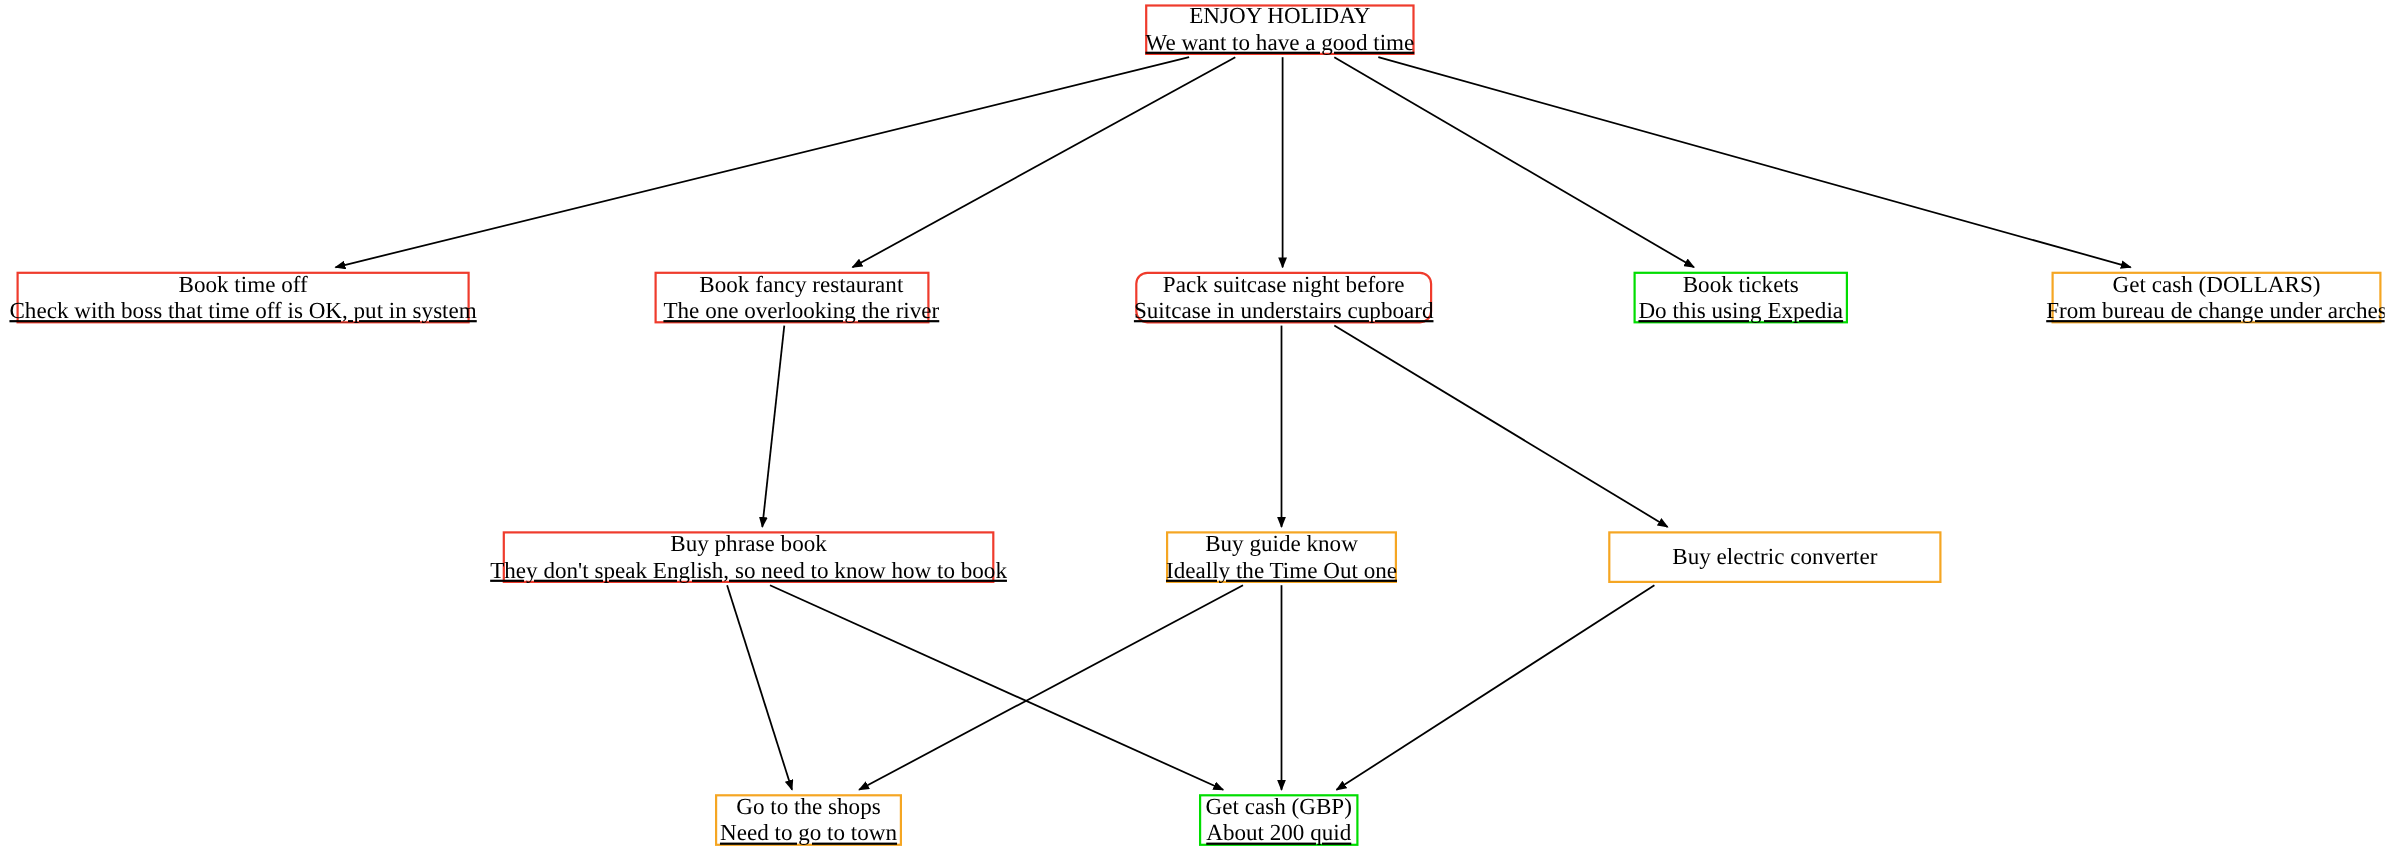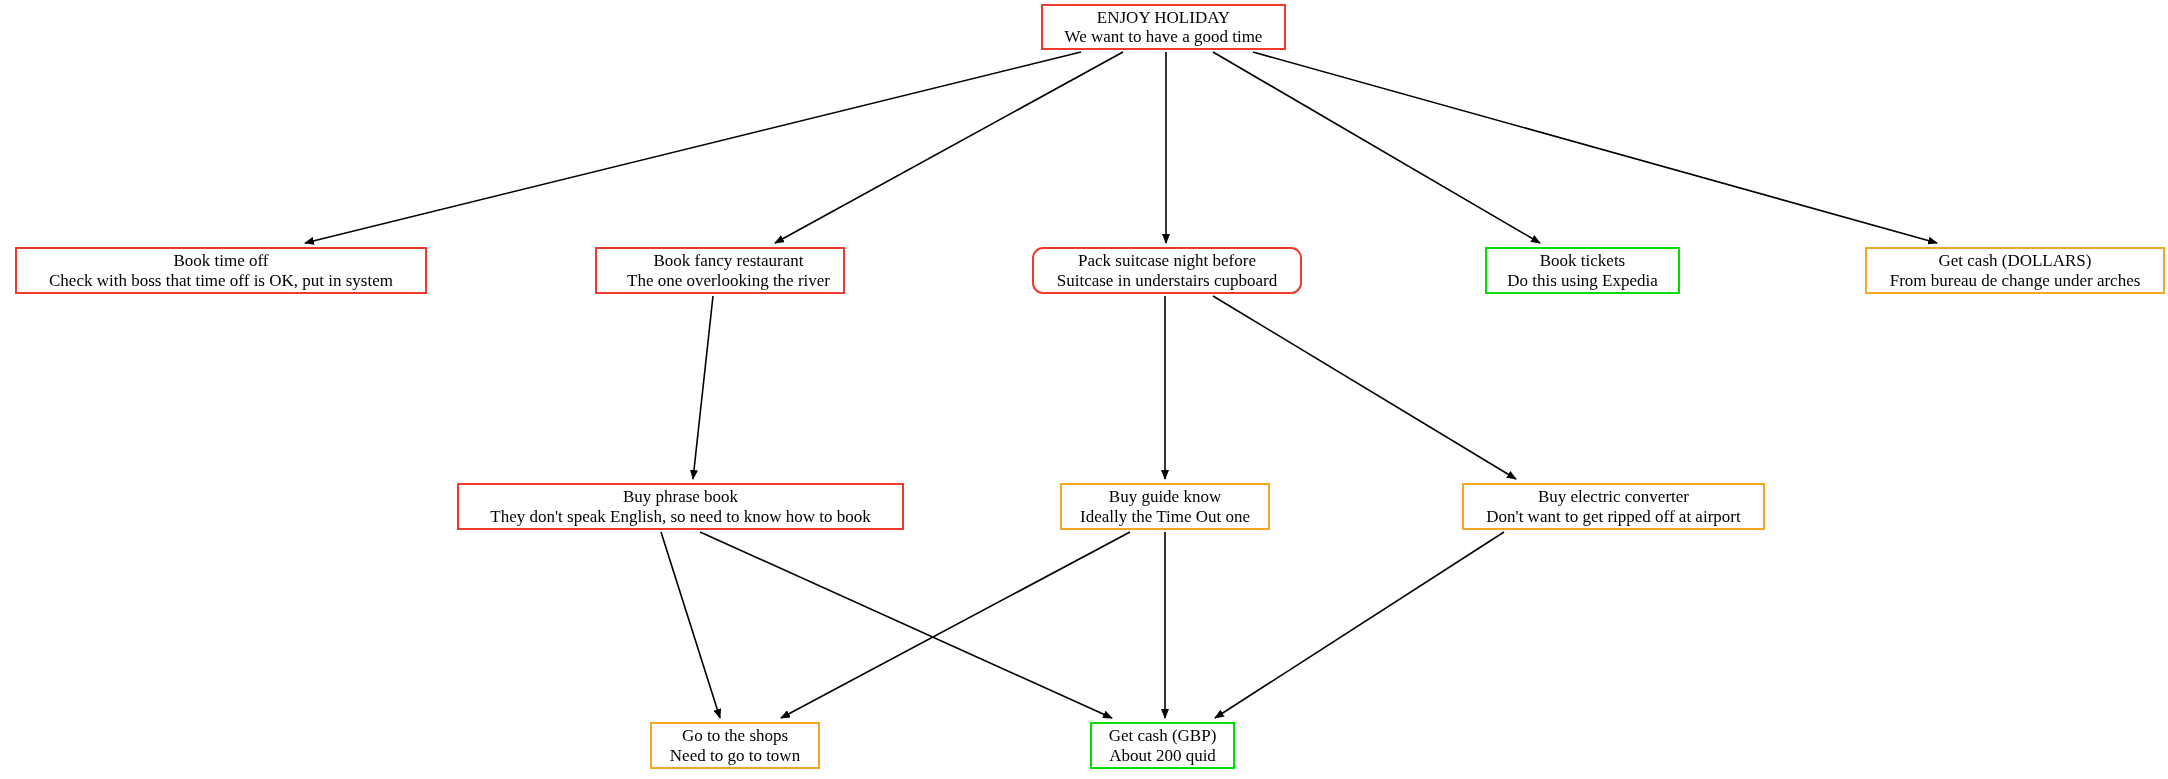--- a/index.html
+++ b/index.html
@@ -31,29 +31,30 @@
     box-sizing: border-box;
     border: 2px solid #000000;
     background: #ffffff;
     display: flex;
     flex-direction: column;
     align-items: center;
     justify-content: center;
     text-align: center;
     line-height: 1.12;
     color: #000000;
-    font-size: 17px;
+    font-size: 21px;
     white-space: nowrap;
     padding: 2px 10px;
   }
   .node .title {
     display: block;
   }
   .node .subtitle {
     display: block;
+    text-decoration: underline;
   }
   .node.red    { border-color: #ef3b2c; }
   .node.green  { border-color: #00dd00; }
   .node.orange { border-color: #f5a623; }
 </style>
 </head>
 <body>
 
 <div id="canvas">
   <svg id="edge-layer" viewBox="0 0 2168 779" xmlns="http://www.w3.org/2000/svg">
@@ -106,21 +107,20 @@
       <div class="node red" style="left: 425px; top: 483px; width: 447px; height: 47px; margin-left: 32px;">
         <span class="title">Buy phrase book</span>
         <span class="subtitle">They don't speak English, so need to know how to book</span>
       </div>
       <div class="node orange" style="left: 1060px; top: 483px; width: 210px; height: 47px;">
         <span class="title">Buy guide know</span>
         <span class="subtitle">Ideally the Time Out one</span>
       </div>
       <div class="node orange" style="left: 1462px; top: 483px; width: 303px; height: 47px;">
         <span class="title">Buy electric converter</span>
-        <span class="subtitle">Don't want to get ripped off at airport</span>
       </div>
       <div class="node orange" style="left: 650px; top: 722px; width: 170px; height: 47px;">
         <span class="title">Go to the shops</span>
         <span class="subtitle">Need to go to town</span>
       </div>
       <div class="node green" style="left: 1090px; top: 722px; width: 145px; height: 47px;">
         <span class="title">Get cash (GBP)</span>
         <span class="subtitle">About 200 quid</span>
       </div>
     </div>

